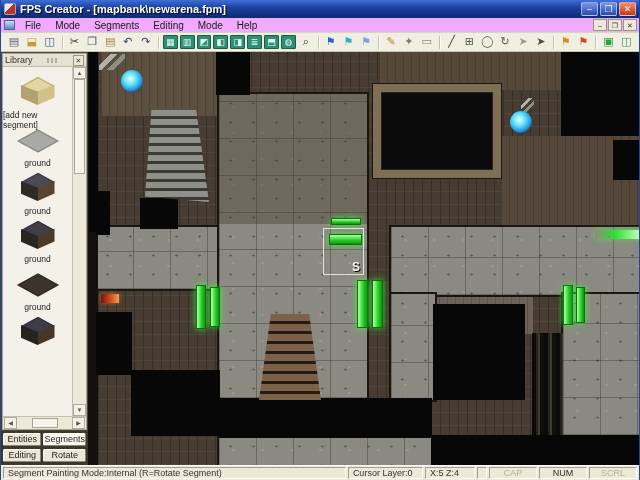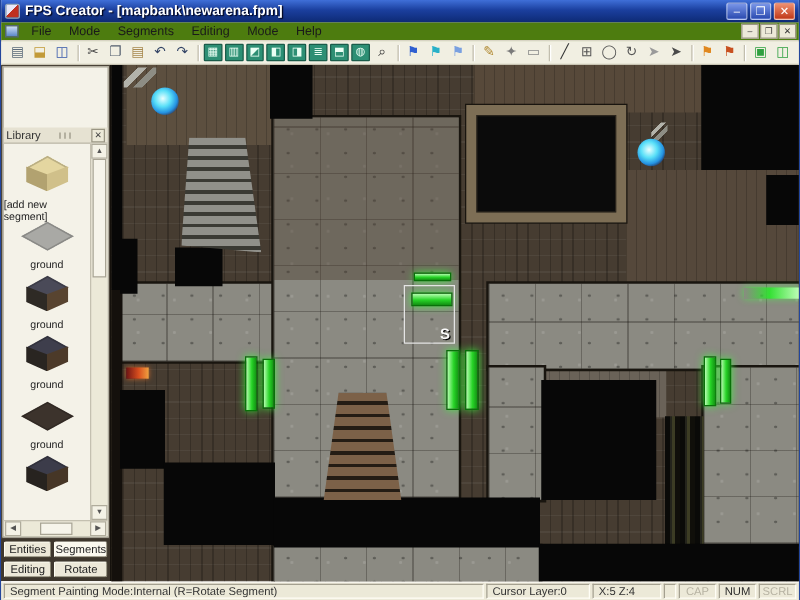--- a/index.html
+++ b/index.html
@@ -14,21 +14,21 @@
   .app-icon { width:12px; height:12px; border:1px solid #9ab; border-radius:2px;
     background:linear-gradient(135deg,#e8e8f8 45%,#c03020 45%); }
   .title-text { color:#fff; font-size:11px; font-weight:bold; text-shadow:1px 1px 1px #001; white-space:nowrap; }
   .tb-btns { margin-left:auto; display:flex; gap:2px; }
   .tb-btn { width:17px; height:14px; border-radius:2px; border:1px solid rgba(255,255,255,.5);
     background:linear-gradient(#7a96e8,#2a4ab0); color:#fff; font-size:9px; line-height:11px;
     text-align:center; padding:0; }
   .tb-btn.close { background:linear-gradient(#ef9070,#c03818); }
 
   
-  .menubar { height:15px; flex:0 0 15px; background:#4d7c0f; display:flex; align-items:center;
+  .menubar { height:15px; flex:0 0 15px; background:#f0abfc; display:flex; align-items:center;
     padding:0 2px; border-bottom:1px solid #d8d4c4; font-size:10px; color:#1a1a1a; }
   .mdi-icon { width:11px; height:10px; margin:0 3px 0 1px; border:1px solid #567;
     background:linear-gradient(#cfe0f8,#5a86c8); }
   .menu-items { display:flex; height:100%; }
   .menu-item { padding:0 7px; display:flex; align-items:center; cursor:default; }
   .mdi-ctrls { margin-left:auto; display:flex; gap:1px; }
   .mdi-btn { width:14px; height:12px; border:1px solid #9a9684; background:#ece9d8;
     color:#333; font-size:7px; line-height:9px; text-align:center; padding:0; }
 
   
@@ -42,21 +42,21 @@
 
   
   .main { flex:1 1 auto; display:flex; min-height:0; background:#2d271f; }
 
   
   .sidebar { width:88px; flex:0 0 88px; display:flex; flex-direction:column; background:#4a4338;
     border-right:1px solid #15110c; }
   .lib-panel { flex:1 1 auto; margin:1px; display:flex; flex-direction:column; min-height:0;
     background:#f4f2e8; border:1px solid #a8a494; }
   .lib-header { height:13px; flex:0 0 13px; display:flex; align-items:center; gap:12px; padding:0 2px;
-    font-size:9px; color:#333; background:#e6e2d2; border-bottom:1px solid #bcb8a8;margin-top:48px; }
+    font-size:9px; color:#333; background:#e6e2d2; border-bottom:1px solid #bcb8a8; }
   .lib-grip { flex:1; height:5px; margin:0 2px;
     background:repeating-linear-gradient(90deg,#b4b0a0 0 2px,transparent 2px 4px); }
   .lib-close { width:11px; height:11px; border:1px solid #9a9684; background:#ece9d8;
     font-size:7px; line-height:9px; text-align:center; padding:0; color:#444; }
   .lib-body { flex:1 1 auto; display:flex; min-height:0; }
   .lib-list { flex:1; display:flex; flex-direction:column; align-items:center; padding-top:5px;
     overflow:hidden; }
   .lib-item { display:flex; flex-direction:column; align-items:center; gap:2px; cursor:default; }
   .lib-label { font-size:8.5px; color:#222; height:10px; }
   .licon { width:40px; height:36px; position:relative; }
@@ -131,21 +131,21 @@
 
   
   .statusbar { height:15px; flex:0 0 15px; background:#ece9d8; border-top:1px solid #fff;
     display:flex; gap:2px; padding:1px 2px; font-size:9px; color:#333; }
   .sb-panel { border:1px solid; border-color:#a4a090 #fffef6 #fffef6 #a4a090; padding:0 4px;
     display:flex; align-items:center; white-space:nowrap; overflow:hidden; }
   .sb-mode { width:409px; }
   .sb-cursor { width:88px; }
   .sb-coords { width:58px; }
   .sb-fill { flex:1; }
-  .kbd { width:30px; justify-content:center; color:#b6b2a2; }
+  .kbd { width:48px; justify-content:center; color:#b6b2a2; }
   .kbd.active { color:#2a2a2a; }
 </style>
 </head>
 <body>
 
 <div class="win">
 
   <div class="titlebar">
     <div class="app-icon"></div>
     <span class="title-text">FPS Creator - [mapbank\newarena.fpm]</span>

